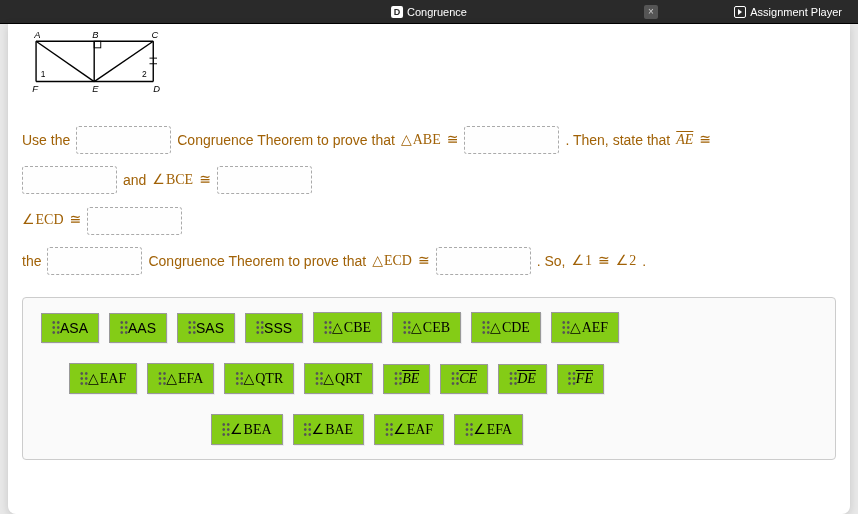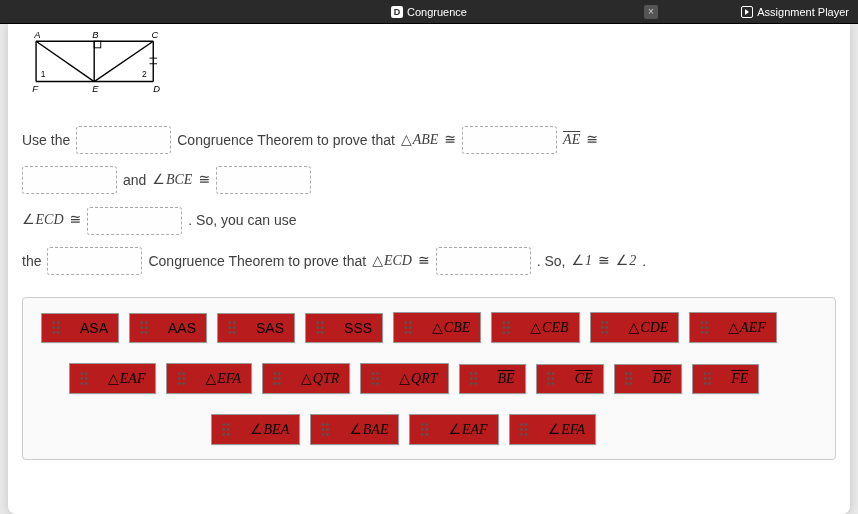--- a/index.html
+++ b/index.html
@@ -42,21 +42,21 @@
   }
   .close-x {
     position:absolute;
     right: 200px;
     background:#555; width:14px; height:14px; border-radius:2px;
     display:flex; align-items:center; justify-content:center;
     font-size:10px; color:#ccc;
   }
   .topbar-right {
     position: absolute;
-    right: 9px;
+    right: 16px;
     display: flex;
     align-items: center;
     gap: 4px;
   }
   .play-icon {
     width:12px; height:12px; border:1px solid #fff; border-radius:2px;
     display:flex; align-items:center; justify-content:center;
   }
   .play-icon::after {
     content:''; border-left:4px solid #fff; border-top:3px solid transparent; border-bottom:3px solid transparent;
@@ -69,57 +69,57 @@
     box-shadow: 0 2px 8px rgba(0,0,0,0.15);
     height: calc(100% - 24px);
     position:relative;
   }
   .diagram {
     width: 150px;
     margin-bottom: 22px;
   }
   .proof {
     font-size: 14px;
-    color: #404040;
+    color: #a16207;
     line-height: 2.6;
   }
   .proof-line { display:flex; flex-wrap:wrap; align-items:center; gap:4px 6px; margin-bottom:4px;}
   .blank {
     display: inline-block;
     min-width: 95px;
     height: 28px;
     border: 1.5px dashed #aaa;
     border-radius: 3px;
     vertical-align: middle;
     background:#fefefe;
   }
-  .math { font-family: 'Times New Roman', serif; font-style: italic; }
+  .math { font-family: 'Times New Roman', serif; }
   .tri::before { content:'\25B3'; font-style:normal; margin-right:1px;}
   .ang::before { content:'\2220'; font-style:normal; margin-right:1px;}
   .ov { text-decoration: overline; text-decoration-thickness:1px; font-style:italic; font-family:Liberation Serif, serif;}
   .cong { font-style:normal; }
   .tilebox {
     border: 1px solid #ccc;
     border-radius: 4px;
     padding: 14px 18px;
     margin-top: 18px;
     background:#fafafa;
     display:flex;
     flex-wrap:wrap;
     gap:10px;
     align-items:center;
   }
   .tile {
     border:1px solid #999;
-    background:#b91c1c;
+    background:#84cc16;
     padding: 6px 10px;
     font-size: 14px;
     display:flex;
     align-items:center;
-    gap:20px;
+    gap:0;
     box-shadow: 1px 1px 0 rgba(0,0,0,0.05);
     cursor:grab;
   }
   .grip {
     display:inline-block;
     width:8px;
     color:#555;
     font-size:10px;
     line-height:5px;
     letter-spacing:1px;
@@ -167,35 +167,35 @@
   </svg>
 
   <div class="proof">
     <div class="proof-line">
       <span>Use the</span>
       <span class="blank"></span>
       <span>Congruence Theorem to prove that</span>
       <span class="math tri">ABE</span>
       <span class="math cong">≅</span>
       <span class="blank"></span>
+      <span>. Then, state that</span>
       <span class="ov">AE</span>
       <span class="math cong">≅</span>
     </div>
     <div class="proof-line">
       <span class="blank"></span>
       <span>and</span>
       <span class="math ang">BCE</span>
       <span class="math cong">≅</span>
       <span class="blank"></span>
     </div>
     <div class="proof-line">
       <span class="math ang">ECD</span>
       <span class="math cong">≅</span>
       <span class="blank"></span>
-      <span>. So, you can use</span>
     </div>
     <div class="proof-line">
       <span>the</span>
       <span class="blank"></span>
       <span>Congruence Theorem to prove that</span>
       <span class="math tri">ECD</span>
       <span class="math cong">≅</span>
       <span class="blank"></span>
       <span>. So,</span>
       <span class="math ang">1</span>

